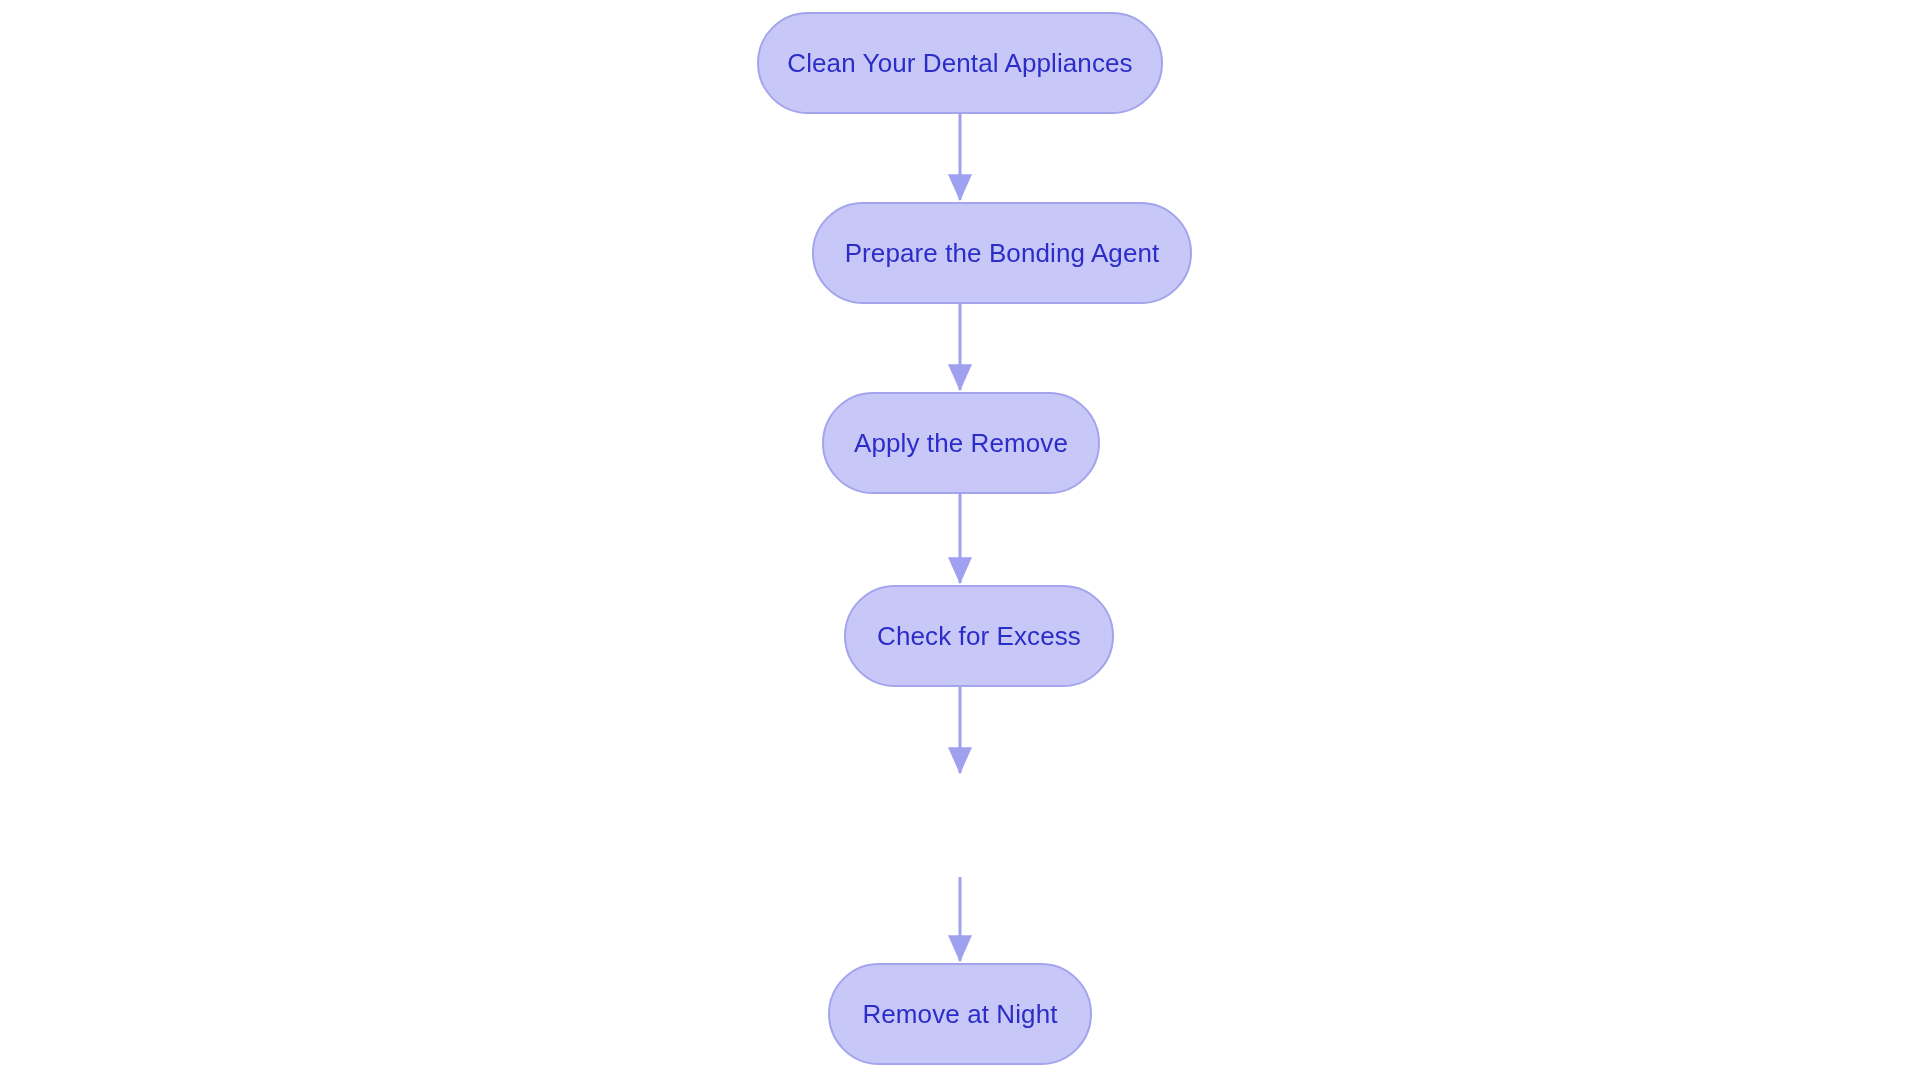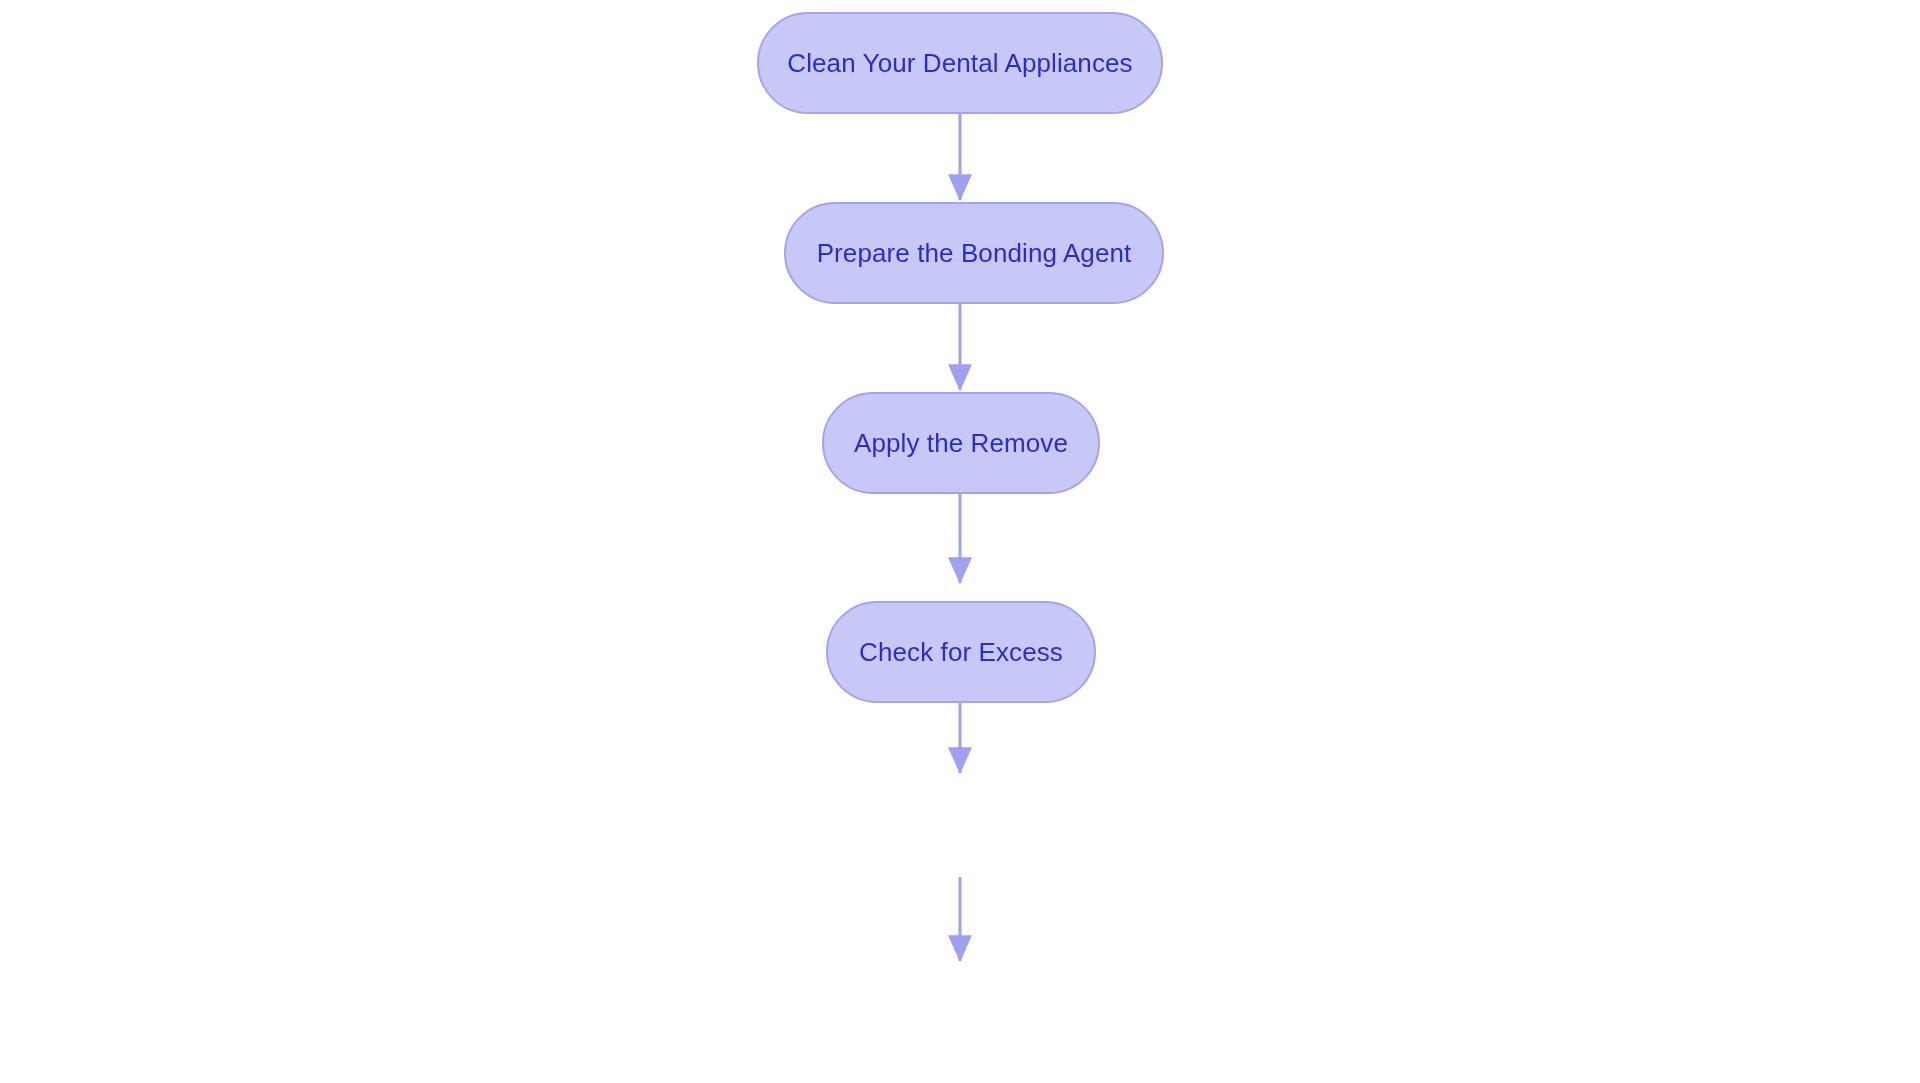--- a/index.html
+++ b/index.html
@@ -86,28 +86,31 @@
 
     <line x1="960" y1="877" x2="960" y2="961" stroke="#9FA0F0" stroke-width="3" marker-end="url(#arrowhead)"></line>
   </svg>
 
   <div id="node-layer">
 
     <div class="flow-node" style="left:757px; top:12px; width:406px;">
       <span class="flow-node-label">Clean Your Dental Appliances</span>
     </div>
 
-    <div class="flow-node" style="left:784px; top:202px; width:380px;">
+    <div class="flow-node" style="left:812px; top:202px; width:380px;">
       <span class="flow-node-label">Prepare the Bonding Agent</span>
     </div>
 
     <div class="flow-node" style="left:822px; top:392px; width:278px;">
       <span class="flow-node-label">Apply the Remove</span>
     </div>
 
-    <div class="flow-node" style="left:826px; top:585px; width:270px;margin-top:16px;">
+    <div class="flow-node" style="left:844px; top:585px; width:270px;">
       <span class="flow-node-label">Check for Excess</span>
     </div>
 
 
+    <div class="flow-node" style="left:828px; top:963px; width:264px;">
+      <span class="flow-node-label">Remove at Night</span>
+    </div>
 
   </div>
 </div>
 
 </body></html>

